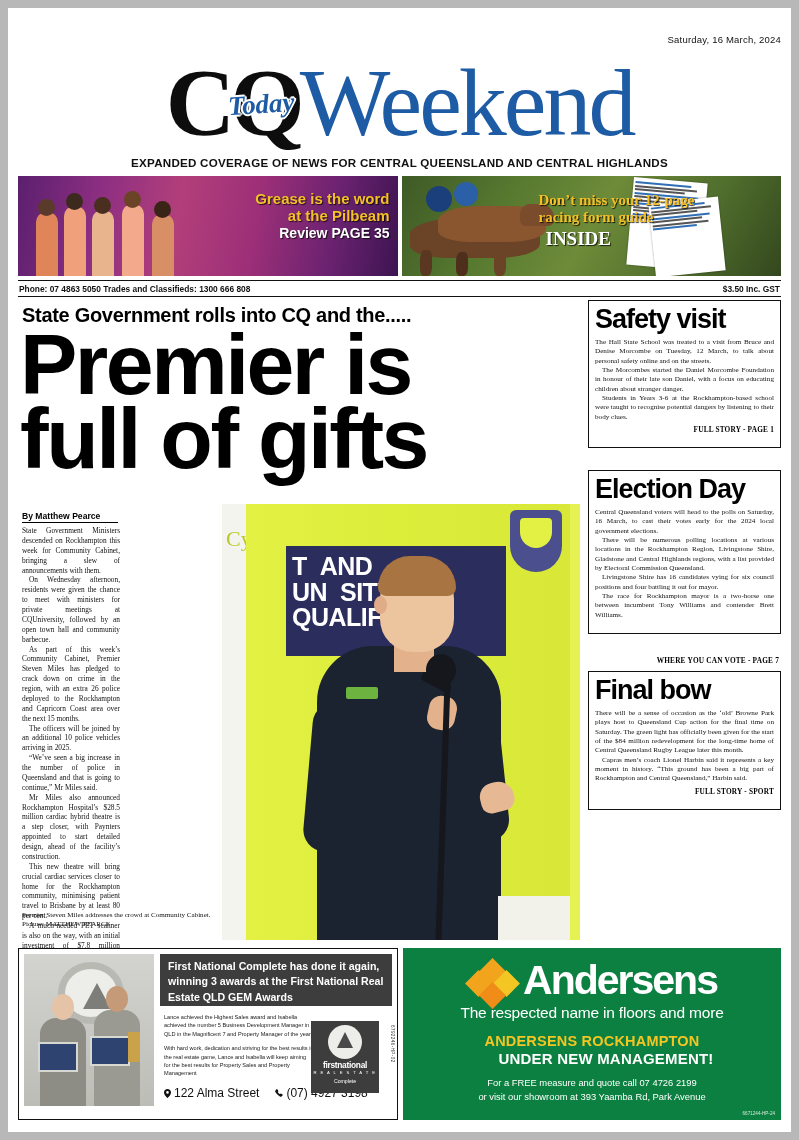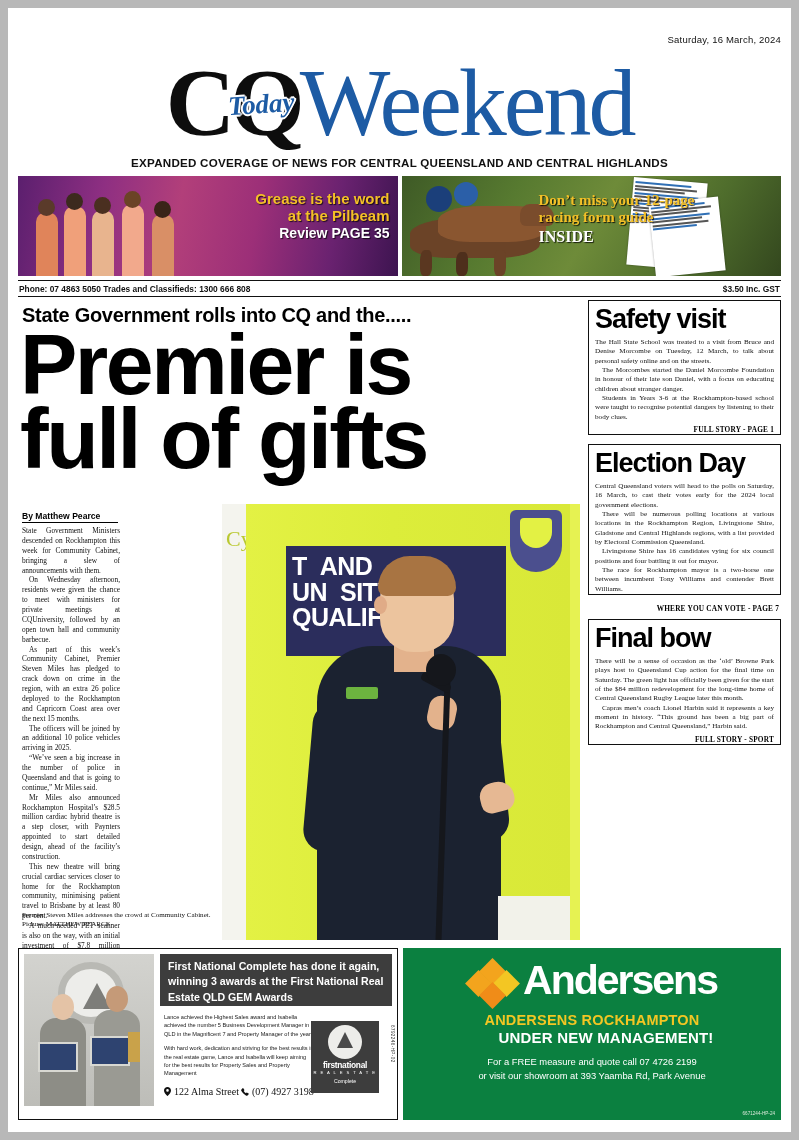--- a/index.html
+++ b/index.html
@@ -87,22 +87,23 @@
   .horse { position: absolute; border-radius: 40% 30% 35% 30%; }
   .promo-race .txt {
     position: absolute; left: 137px; top: 16px;
     font-family: Liberation Serif, serif; line-height: 1.14; z-index: 3;
   }
   .promo-race .l1, .promo-race .l2 {
     font-size: 15px; font-weight: bold; color: #f4c027;
     text-shadow: 1px 1px 1px rgba(0,0,0,.8);
   }
   .promo-race .l3 {
-    font-size: 16px; font-weight: bold; color: #ffffff; margin-top: 2px;
+    font-size: 19px; font-weight: bold; color: #ffffff; margin-top: 2px;
     text-shadow: 1px 1px 1px rgba(0,0,0,.8);
+    margin-left: 7px;
   }
   .formguide { position: absolute; background: #fff; box-shadow: 0 0 2px rgba(0,0,0,.4); }
   .fg-line { height: 2px; background: #2f6fb5; margin: 1.5px 2px; }
   .fg-line.dark { background: #555; }
 
   
   .inforule { position: absolute; left: 10px; top: 272px; width: 763px; border-top: 1px solid #111; }
   .info-left {
     position: absolute; left: 11px; top: 276px;
     font-size: 8.4px; font-weight: bold; color: #111;
@@ -205,21 +206,21 @@
     background: #6cb33f; border-radius: 2px;
   }
   .ph-mic-stand { position: absolute; left: 218px; top: 178px; width: 6px; height: 258px; background: #15171c; transform: rotate(2deg); }
   .ph-mic { position: absolute; left: 204px; top: 150px; width: 30px; height: 32px; background: #15171c; border-radius: 50%; }
   .ph-mic-arm { position: absolute; left: 198px; top: 174px; width: 32px; height: 9px; background: #15171c; border-radius: 4px; transform: rotate(28deg); }
   .ph-pants { position: absolute; left: 112px; top: 350px; width: 150px; height: 86px; background:#2b2d36; }
   .ph-table { position: absolute; right: 10px; bottom: 0; width: 72px; height: 44px; background:#f2f2ea; }
 
   
   .sidebar { position: absolute; left: 580px; top: 292px; width: 193px; }
-  .sbbox { border: 1.2px solid #111; padding: 5px 6px 0 6px; margin-bottom: 9px; }
+  .sbbox { border: 1.2px solid #111; padding: 5px 6px 13px 6px; margin-bottom: 22px; }
   .sb-title {
     font-family: "Liberation Sans", sans-serif;
     font-weight: bold; font-size: 27px; line-height: 1.03;
     letter-spacing: -1px; color: #000; margin-bottom: 4px;
   }
   .sb-body {
     font-family: "Liberation Serif", serif;
     font-size: 7.15px; line-height: 1.31; color: #111; text-align: justify;
   }
   .sb-body p { text-indent: 7px; margin: 0; }
@@ -266,22 +267,22 @@
     padding: 5px 8px;
   }
   .fn-copy {
     position: absolute; left: 145px; top: 64px; width: 150px;
     font-family: "Liberation Sans", sans-serif;
     font-size: 5.6px; line-height: 1.5; color: #1a1a1a;
   }
   .fn-copy p { margin-bottom: 6px; }
   .fn-contact {
     position: absolute; left: 145px; top: 137px;
-    font-family: Liberation Serif, serif;
-    font-size: 10px; color: #111; display: flex; gap: 2px; align-items: center;
+    font-family: Liberation Sans, sans-serif;
+    font-size: 12px; color: #111; display: flex; gap: 16px; align-items: center;
   }
   .fn-contact span { display: inline-flex; align-items: center; gap: 3px; }
   .fn-logo-box {
     position: absolute; right: 18px; top: 72px; width: 68px; height: 72px;
     background: #3d3d3d; color: #fff; text-align: center;
   }
   .fn-logo-mark {
     width: 34px; height: 34px; margin: 4px auto 1px; border-radius: 50%;
     background: #ededea; position: relative;
   }
@@ -525,20 +526,21 @@
     <div class="ad ad-and">
       <div class="and-row">
         <div class="and-diamonds">
           <div class="and-d" style="left:16px;top:1px;background:#f3a41d;"></div>
           <div class="and-d" style="left:30px;top:13px;background:#f3c623;"></div>
           <div class="and-d" style="left:2px;top:13px;background:#f3a41d;"></div>
           <div class="and-d" style="left:16px;top:25px;background:#f08c18;"></div>
         </div>
         <div class="and-name">Andersens</div>
       </div>
+      <div class="and-sub">The respected name in floors and more</div>
       <div class="and-l1">ANDERSENS ROCKHAMPTON</div>
       <div class="and-l2">UNDER NEW MANAGEMENT!</div>
       <div class="and-l3">
         <div>For a FREE measure and quote call 07 4726 2199</div>
         <div>or visit our showroom at 393 Yaamba Rd, Park Avenue</div>
       </div>
       <div class="and-code">6671244-HP-24</div>
     </div>
   </div>
 

